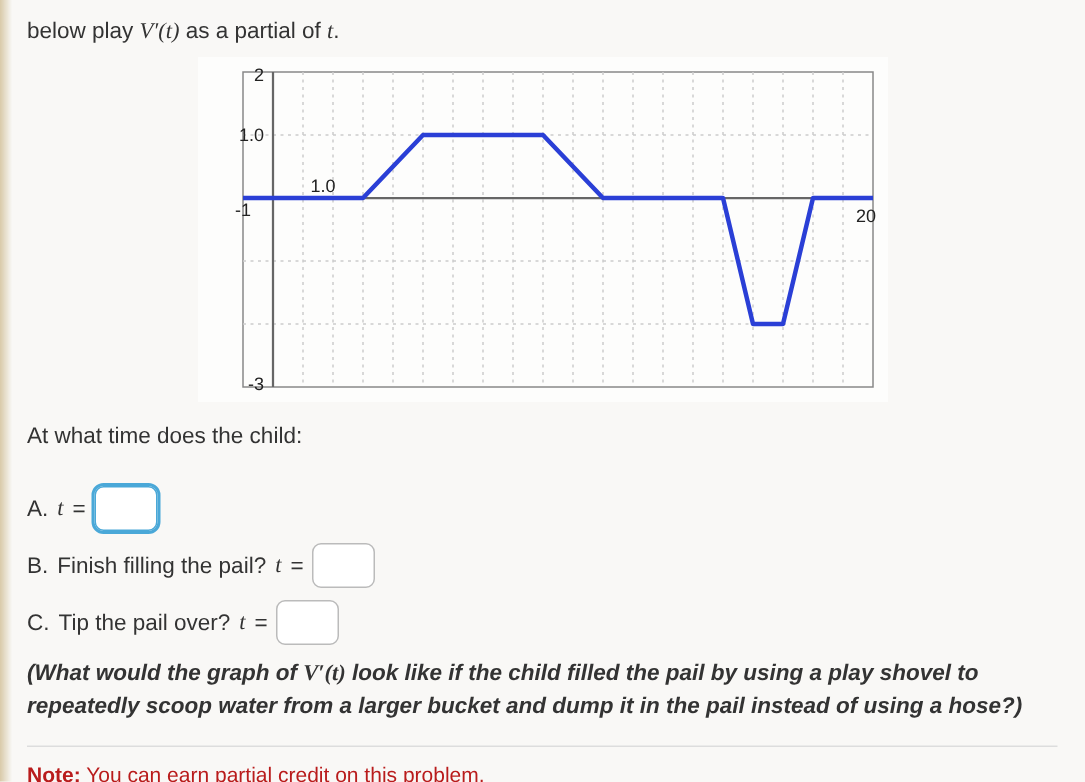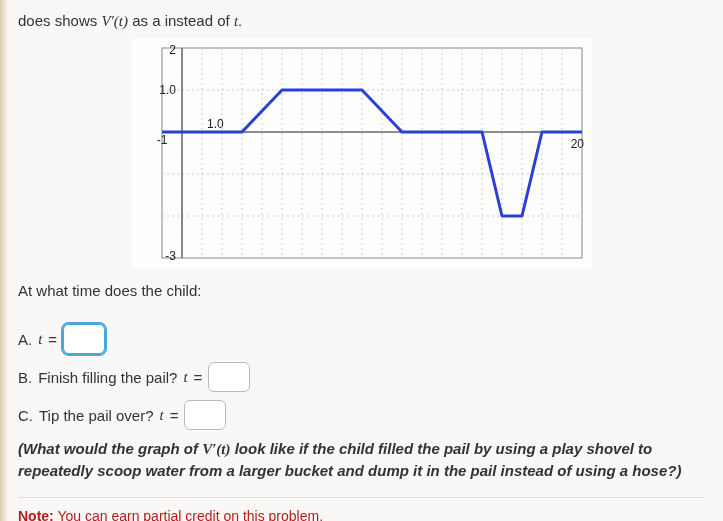--- a/index.html
+++ b/index.html
@@ -38,21 +38,21 @@
     background: linear-gradient(90deg, #d8c9a8, transparent);
     pointer-events: none;
   }
 </style>
 </head>
 <body>
 
 <div class="edge-fade"></div>
 
 <div class="intro">
-  <span>does shows </span><span class="math">V′(t)</span><span> as a instead of </span><span class="math">t</span><span>.</span>
+  <span>below play </span><span class="math">V′(t)</span><span> as a partial of </span><span class="math">t</span><span>.</span>
 </div>
 
 <div class="chart-wrap">
   <svg class="chart" width="460" height="230" viewBox="0 0 460 230">
 
     <defs></defs>
 
     <rect x="30" y="10" width="420" height="210" fill="none" stroke="#888" stroke-width="1"></rect>
 
     <g stroke="#ccc" stroke-width="1" stroke-dasharray="2,3">

